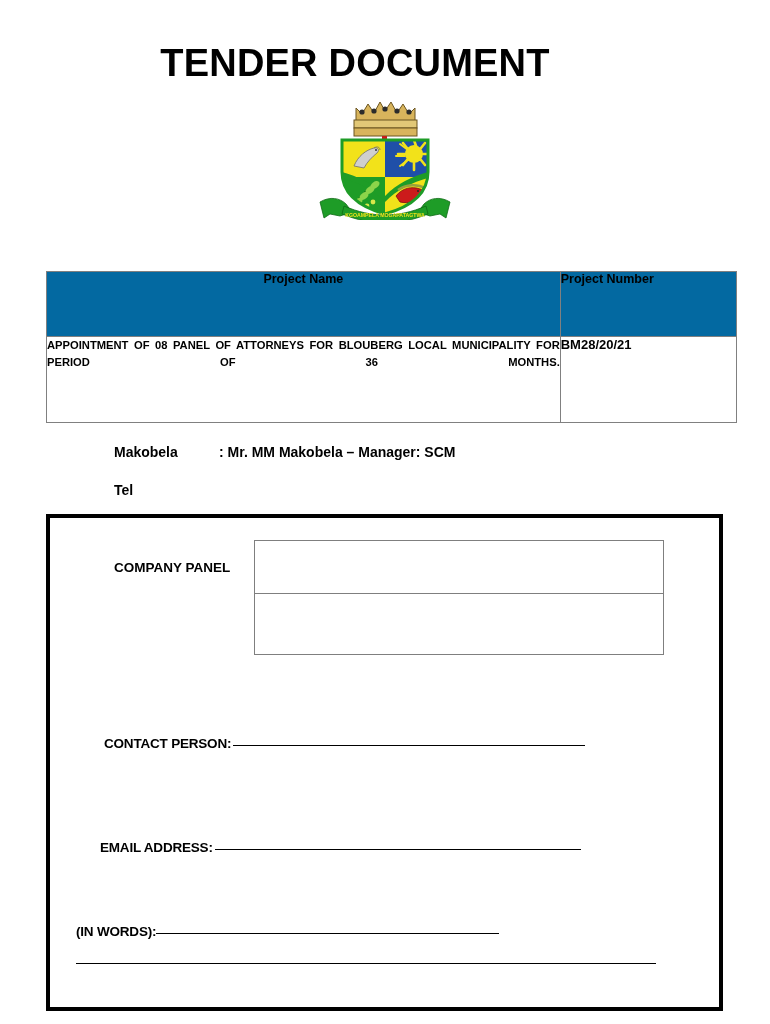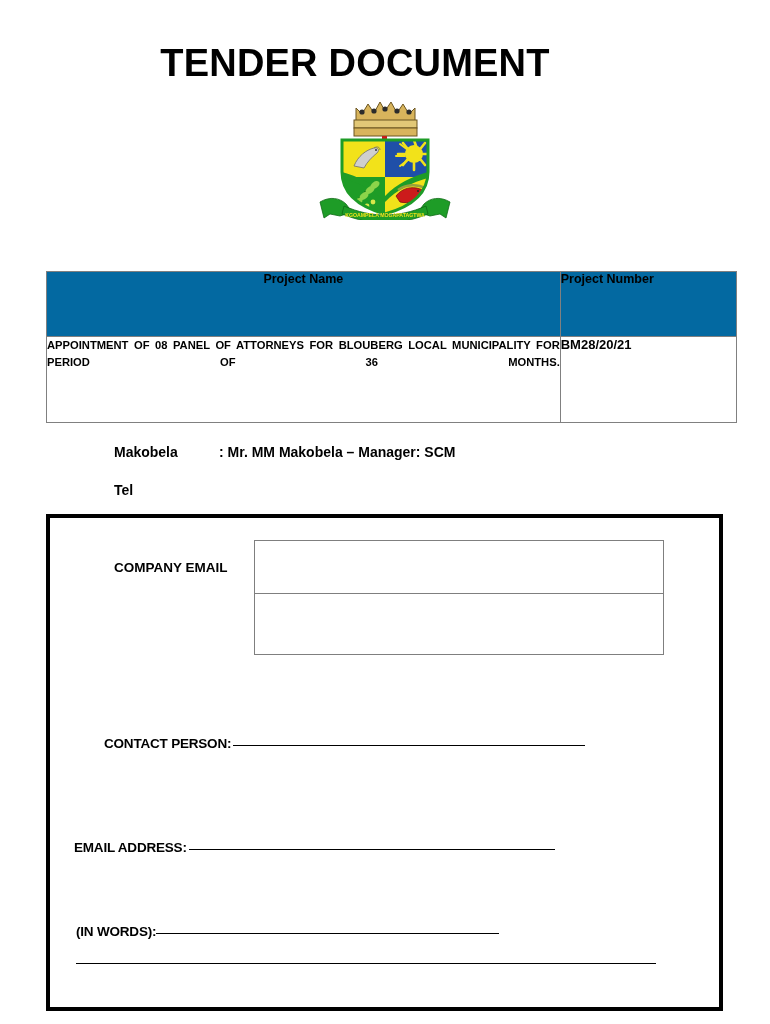--- a/index.html
+++ b/index.html
@@ -157,21 +157,21 @@
     vertical-align: 2px;
     margin-left: 2px;
   }
 
   .fl-contact-person { left: 54px;  top: 218px; }
   .fl-contact-person .rule { width: 352px; }
 
   .fl-contact-number { left: 26px;  top: 270px; }
   .fl-contact-number .rule { width: 350px; }
 
-  .fl-email { left: 18px; top: 322px; padding-left: 6px; }
+  .fl-email { left: 44px; top: 322px; padding-left: 6px; }
   .fl-email .rule { width: 366px; }
 
   .fl-amount { left: 26px; top: 377px; }
   .fl-amount .rule { width: 288px; margin-left: 0px; }
 
   .fl-words { left: 26px; top: 406px; }
   .fl-words .rule { width: 343px; margin-left: 0px; }
 
   .fl-words2 { left: 26px; top: 436px; }
   .fl-words2 .rule { width: 580px; margin-left: 0px; }
@@ -279,21 +279,21 @@
     <span class="contact-value">: Mr. MM Makobela – Manager: SCM</span>
   </div>
   <div class="contact-row">
     <span class="contact-label">Tel</span>
   </div>
 </div>
 
 <div class="form-box">
 
   <div class="company-row">
-    <div class="company-label">COMPANY EMAIL</div>
+    <div class="company-label">COMPANY PANEL</div>
     <div class="company-fields">
       <div class="company-field-1"></div>
       <div class="company-field-2"></div>
     </div>
   </div>
 
   <div class="field-line fl-contact-person">
     <span>CONTACT PERSON:</span><span class="rule"></span>
   </div>
 

